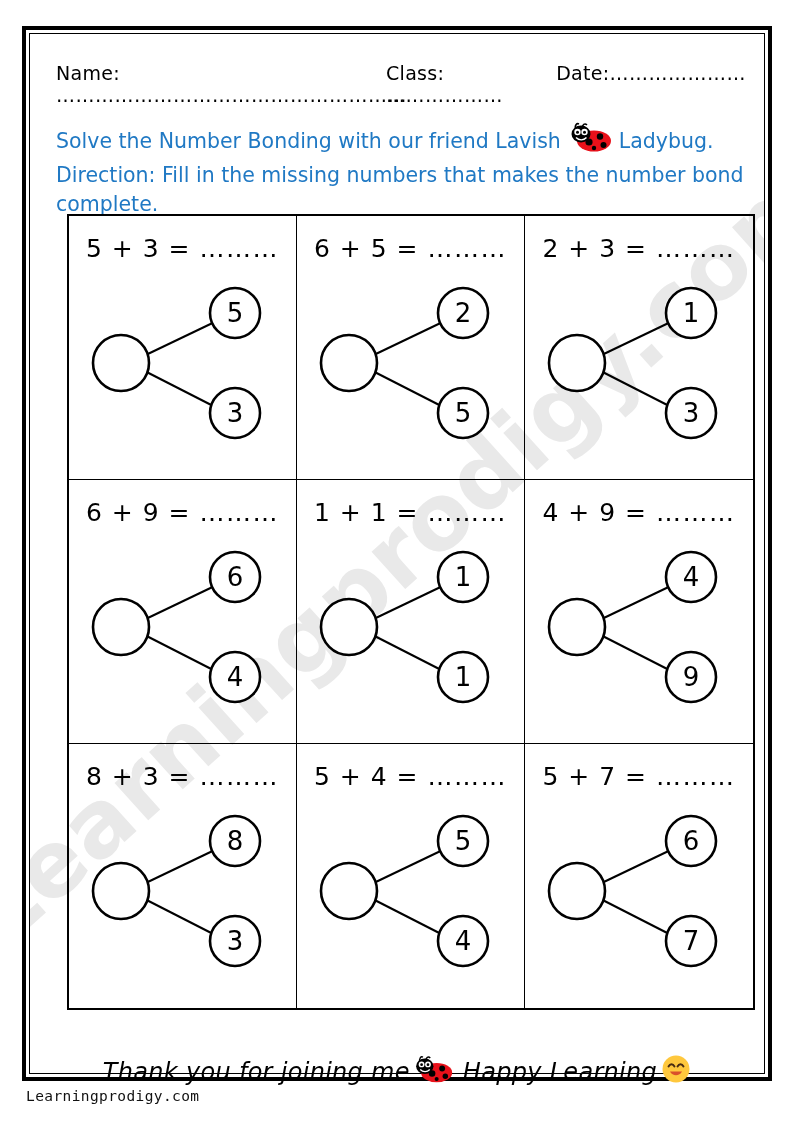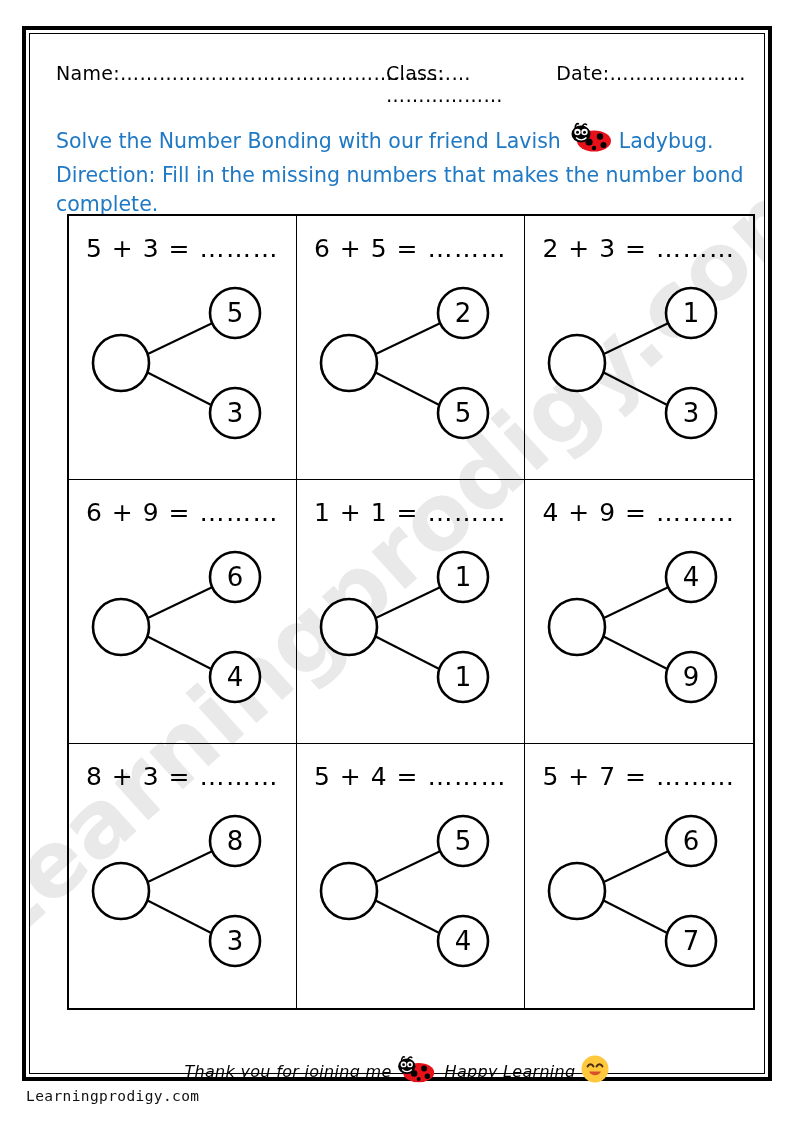--- a/index.html
+++ b/index.html
@@ -87,21 +87,21 @@
     color: #000;
     white-space: nowrap;
   }
   .meta-label { letter-spacing: 0.3px; }
   .meta-dots {
     font-size: 19px;
     letter-spacing: 0.5px;
     color: #000;
     font-family: "DejaVu Sans", sans-serif;
   }
-  #meta-name  { width: 330px; }
+  #meta-name  { width: 330px; flex-direction: column; }
   #meta-class { width: 235px; flex-direction: column; }
   #meta-date  { }
 
   
   #instructions {
     position: absolute;
     left: 26px;
     top: 88px;
     width: 700px;
     color: #2079c4;
@@ -172,21 +172,21 @@
   #footer-line {
     position: absolute;
     left: 0;
     top: 1020px;
     width: 100%;
     display: flex;
     align-items: center;
     justify-content: center;
     gap: 2px;
     font-family: "DejaVu Sans", sans-serif;
-    font-size: 16px;
+    font-size: 24px;
     color: #000;
     font-style: italic;
   }
   #footer-thanks { letter-spacing: 0.3px; }
   #footer-happy { letter-spacing: 0.3px; margin-left: 7px; }
 
   .smiley { display: inline-block; vertical-align: middle; margin-left: 2px; }
 
   
   #site-url {

